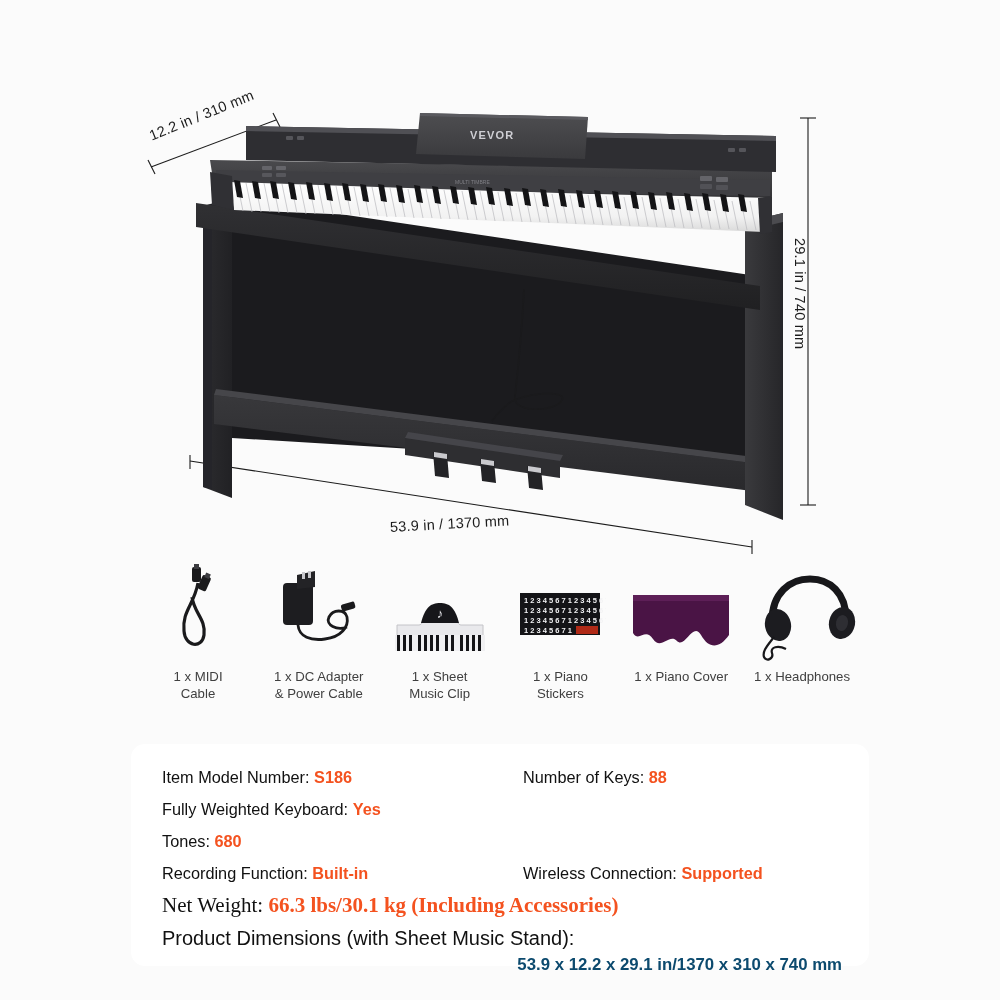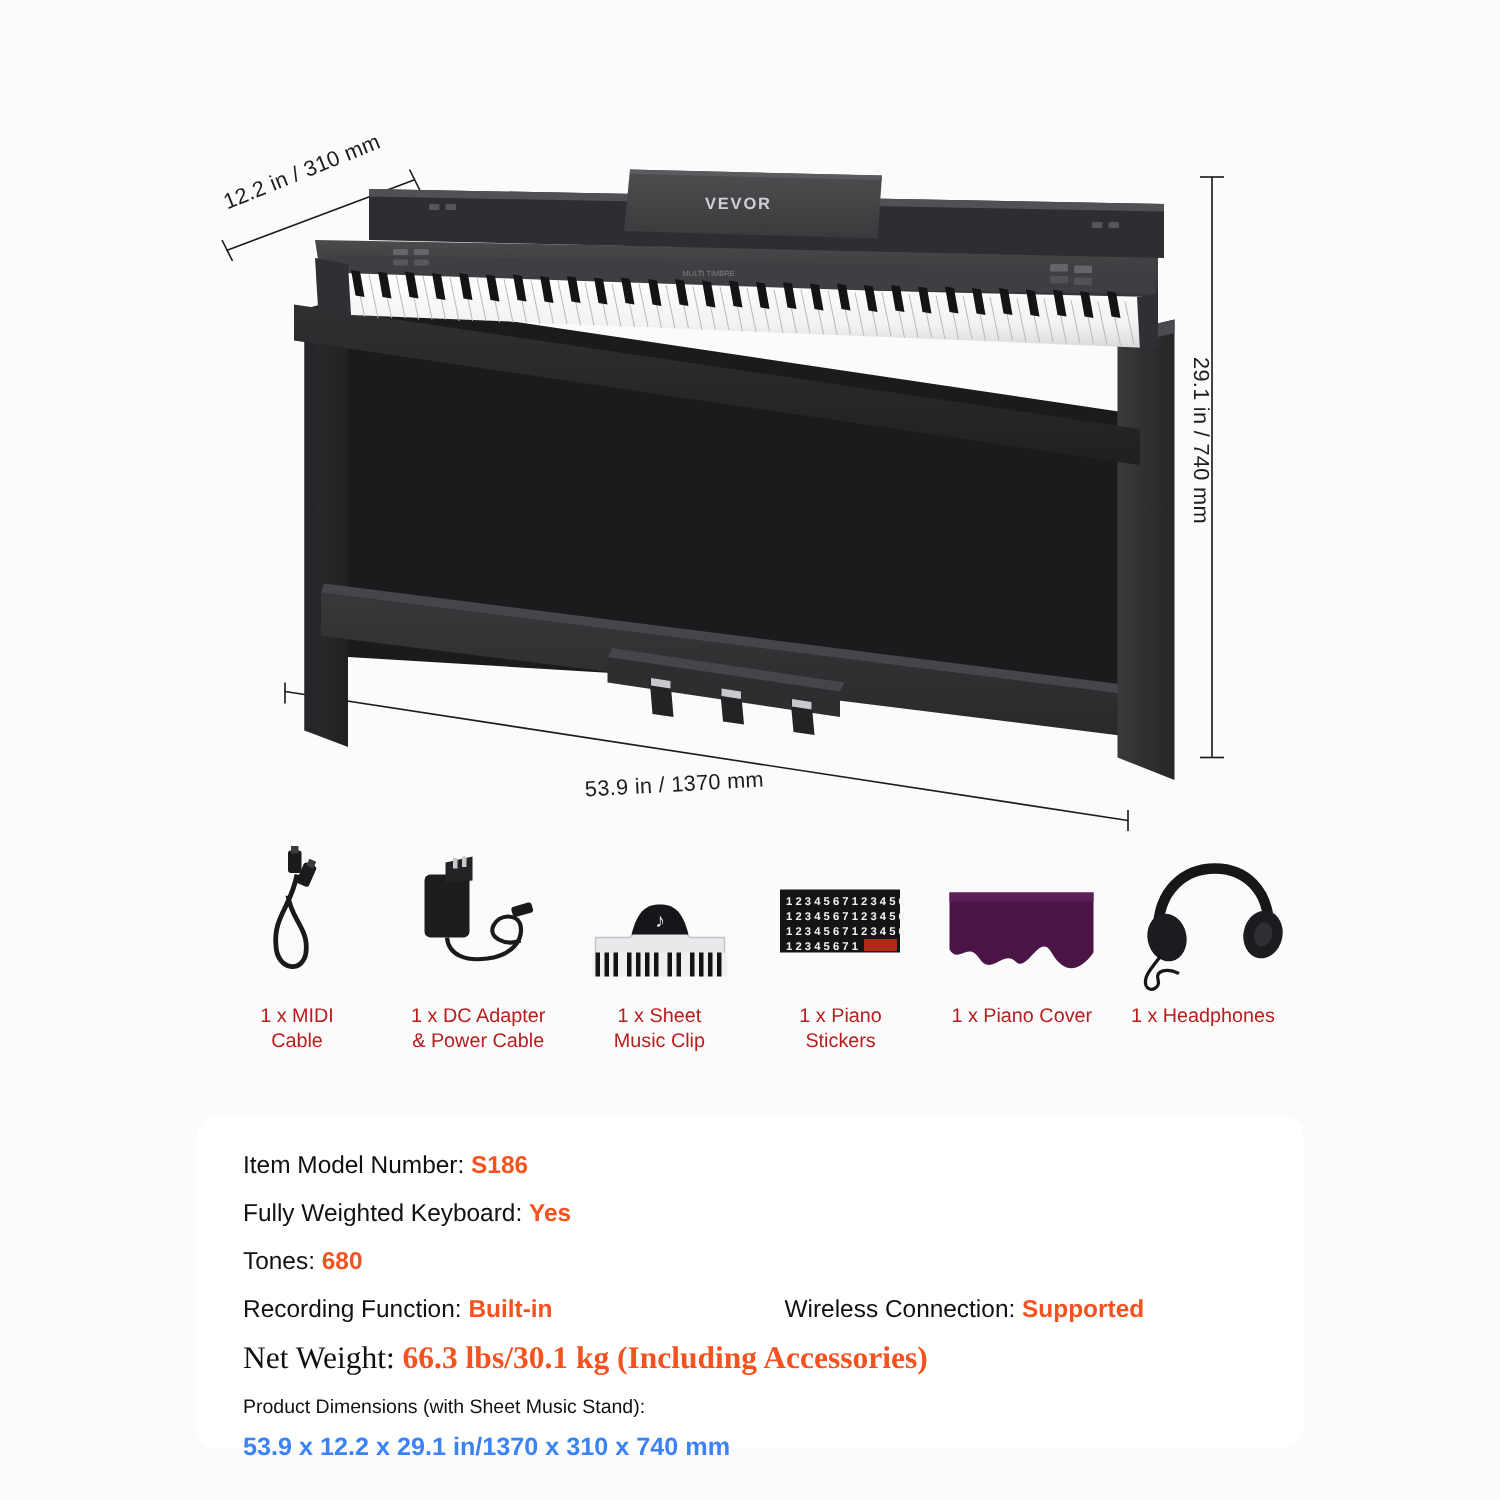--- a/index.html
+++ b/index.html
@@ -78,21 +78,21 @@
     width: 116px;
     display: flex;
     align-items: center;
     justify-content: center;
   }
   .acc-caption {
     margin-top: 4px;
     text-align: center;
     font-size: 13.2px;
     line-height: 16.5px;
-    color: #b91c1c;
+    color: #404040;
     white-space: pre-line;
   }
 
   
   #spec-card {
     position: absolute;
     left: 131px;
     top: 744px;
     width: 738px;
     height: 222px;
@@ -126,29 +126,30 @@
   }
   .spec-wide {
     line-height: 30px;
     font-size: 21px;
     color: #111111;
     white-space: nowrap;
     font-family: Liberation Serif, serif;
   }
   #spec-dims-label {
     line-height: 28px;
-    font-size: 13px;
+    font-size: 20px;
     color: #111111;
     margin-top: 4px;
   }
   #spec-dims-value {
     line-height: 26px;
     font-size: 16.8px;
-    color: #3b82f6;
+    color: #0c4a6e;
     font-weight: bold;
+    text-align: right;
   }
 </style>
 </head>
 <body>
 
 <div id="product-stage">
 
   <svg id="product-svg" width="1000" height="560" viewBox="0 0 1000 560">
     <defs>
       <linearGradient id="topFace" x1="0" y1="0" x2="0" y2="1">
@@ -485,20 +486,24 @@
 </div>
 
 <div id="spec-card">
   <div id="spec-grid">
 
     <div class="spec-row">
       <div class="spec-col">
         <span>Item Model Number:</span>
         <span class="spec-val">S186</span>
       </div>
+      <div class="spec-col right">
+        <span>Number of Keys:</span>
+        <span class="spec-val">88</span>
+      </div>
     </div>
 
     <div class="spec-row">
       <div class="spec-col">
         <span>Fully Weighted Keyboard:</span>
         <span class="spec-val">Yes</span>
       </div>
     </div>
 
     <div class="spec-row">

